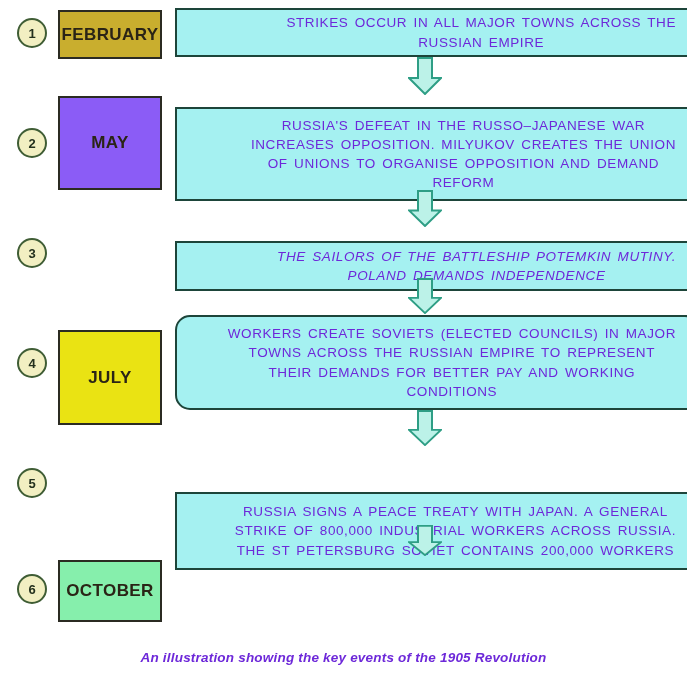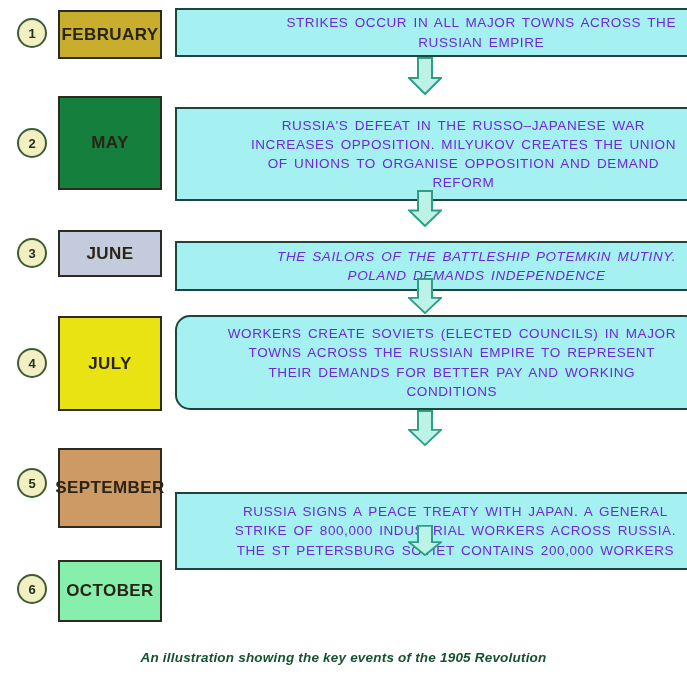--- a/index.html
+++ b/index.html
@@ -42,21 +42,21 @@
     justify-content: center;
     font-size: 17px;
     font-weight: bold;
     letter-spacing: 0.4px;
     color: #2a2416;
     text-align: center;
   }
   .m1 { top: 10px;  height: 45px; }
   .m2 { top: 96px;  height: 90px; }
   .m3 { top: 230px; height: 43px; }
-  .m4 { top: 316px; height: 91px; }
+  .m4 { top: 330px; height: 91px; }
   .m5 { top: 448px; height: 76px; }
   .m6 { top: 560px; height: 58px; }
 
   
   .event-box {
     position: absolute;
     left: 175px;
     width: 477px;
     padding: 0 22px;
     background: #A5F1F1;
@@ -95,21 +95,21 @@
   .caption {
     position: absolute;
     top: 650px;
     left: 0;
     width: 100%;
     text-align: center;
     font-size: 13.5px;
     font-weight: bold;
     font-style: italic;
     letter-spacing: 0.2px;
-    color: #14532d;
+    color: #6d28d9;
   }
 </style>
 </head>
 <body>
 
 <div id="stage">
 
   <div class="step-circle c1">
       <span>1</span>
     </div>
@@ -120,38 +120,35 @@
 RUSSIAN EMPIRE</span></div>
   <div class="down-arrow a1">
     <svg viewBox="0 0 34 38" preserveAspectRatio="none">
         <polygon points="10,1 24,1 24,21 33,21 17,37 1,21 10,21" fill="#BCF2E8" stroke="#2E9E85" stroke-width="2" stroke-linejoin="miter"></polygon>
       </svg>
   </div>
 
   <div class="step-circle c2">
       <span>2</span>
     </div>
-  <div class="month-box m2" style="background-color: #15803d;">
+  <div class="month-box m2" style="background-color: #8b5cf6;">
       <span>MAY</span>
     </div>
   <div class="event-box e2"><span>RUSSIA'S DEFEAT IN THE RUSSO–JAPANESE WAR
 INCREASES OPPOSITION. MILYUKOV CREATES THE UNION
 OF UNIONS TO ORGANISE OPPOSITION AND DEMAND
 REFORM</span></div>
   <div class="down-arrow a2">
     <svg viewBox="0 0 34 38" preserveAspectRatio="none">
         <polygon points="10,1 24,1 24,21 33,21 17,37 1,21 10,21" fill="#BCF2E8" stroke="#2E9E85" stroke-width="2" stroke-linejoin="miter"></polygon>
       </svg>
   </div>
 
   <div class="step-circle c3">
       <span>3</span>
-    </div>
-  <div class="month-box m3" style="background-color: rgb(195, 203, 221);">
-      <span>JUNE</span>
     </div>
   <div class="event-box e3"><span>THE SAILORS OF THE BATTLESHIP POTEMKIN MUTINY.
 POLAND DEMANDS INDEPENDENCE</span></div>
   <div class="down-arrow a3">
     <svg viewBox="0 0 34 38" preserveAspectRatio="none">
         <polygon points="10,1 24,1 24,21 33,21 17,37 1,21 10,21" fill="#BCF2E8" stroke="#2E9E85" stroke-width="2" stroke-linejoin="miter"></polygon>
       </svg>
   </div>
 
   <div class="step-circle c4">
@@ -166,23 +163,20 @@
 CONDITIONS</span></div>
   <div class="down-arrow a4">
     <svg viewBox="0 0 34 38" preserveAspectRatio="none">
         <polygon points="10,1 24,1 24,21 33,21 17,37 1,21 10,21" fill="#BCF2E8" stroke="#2E9E85" stroke-width="2" stroke-linejoin="miter"></polygon>
       </svg>
   </div>
 
   <div class="step-circle c5">
       <span>5</span>
     </div>
-  <div class="month-box m5" style="background-color: rgb(205, 154, 102);">
-      <span>SEPTEMBER</span>
-    </div>
   <div class="event-box e5"><span>RUSSIA SIGNS A PEACE TREATY WITH JAPAN. A GENERAL
 STRIKE OF 800,000 INDUSTRIAL WORKERS ACROSS RUSSIA.
 THE ST PETERSBURG SOVIET CONTAINS 200,000 WORKERS</span></div>
   <div class="down-arrow a5">
     <svg viewBox="0 0 34 38" preserveAspectRatio="none">
         <polygon points="10,1 24,1 24,21 33,21 17,37 1,21 10,21" fill="#BCF2E8" stroke="#2E9E85" stroke-width="2" stroke-linejoin="miter"></polygon>
       </svg>
   </div>
 
   <div class="step-circle c6">

